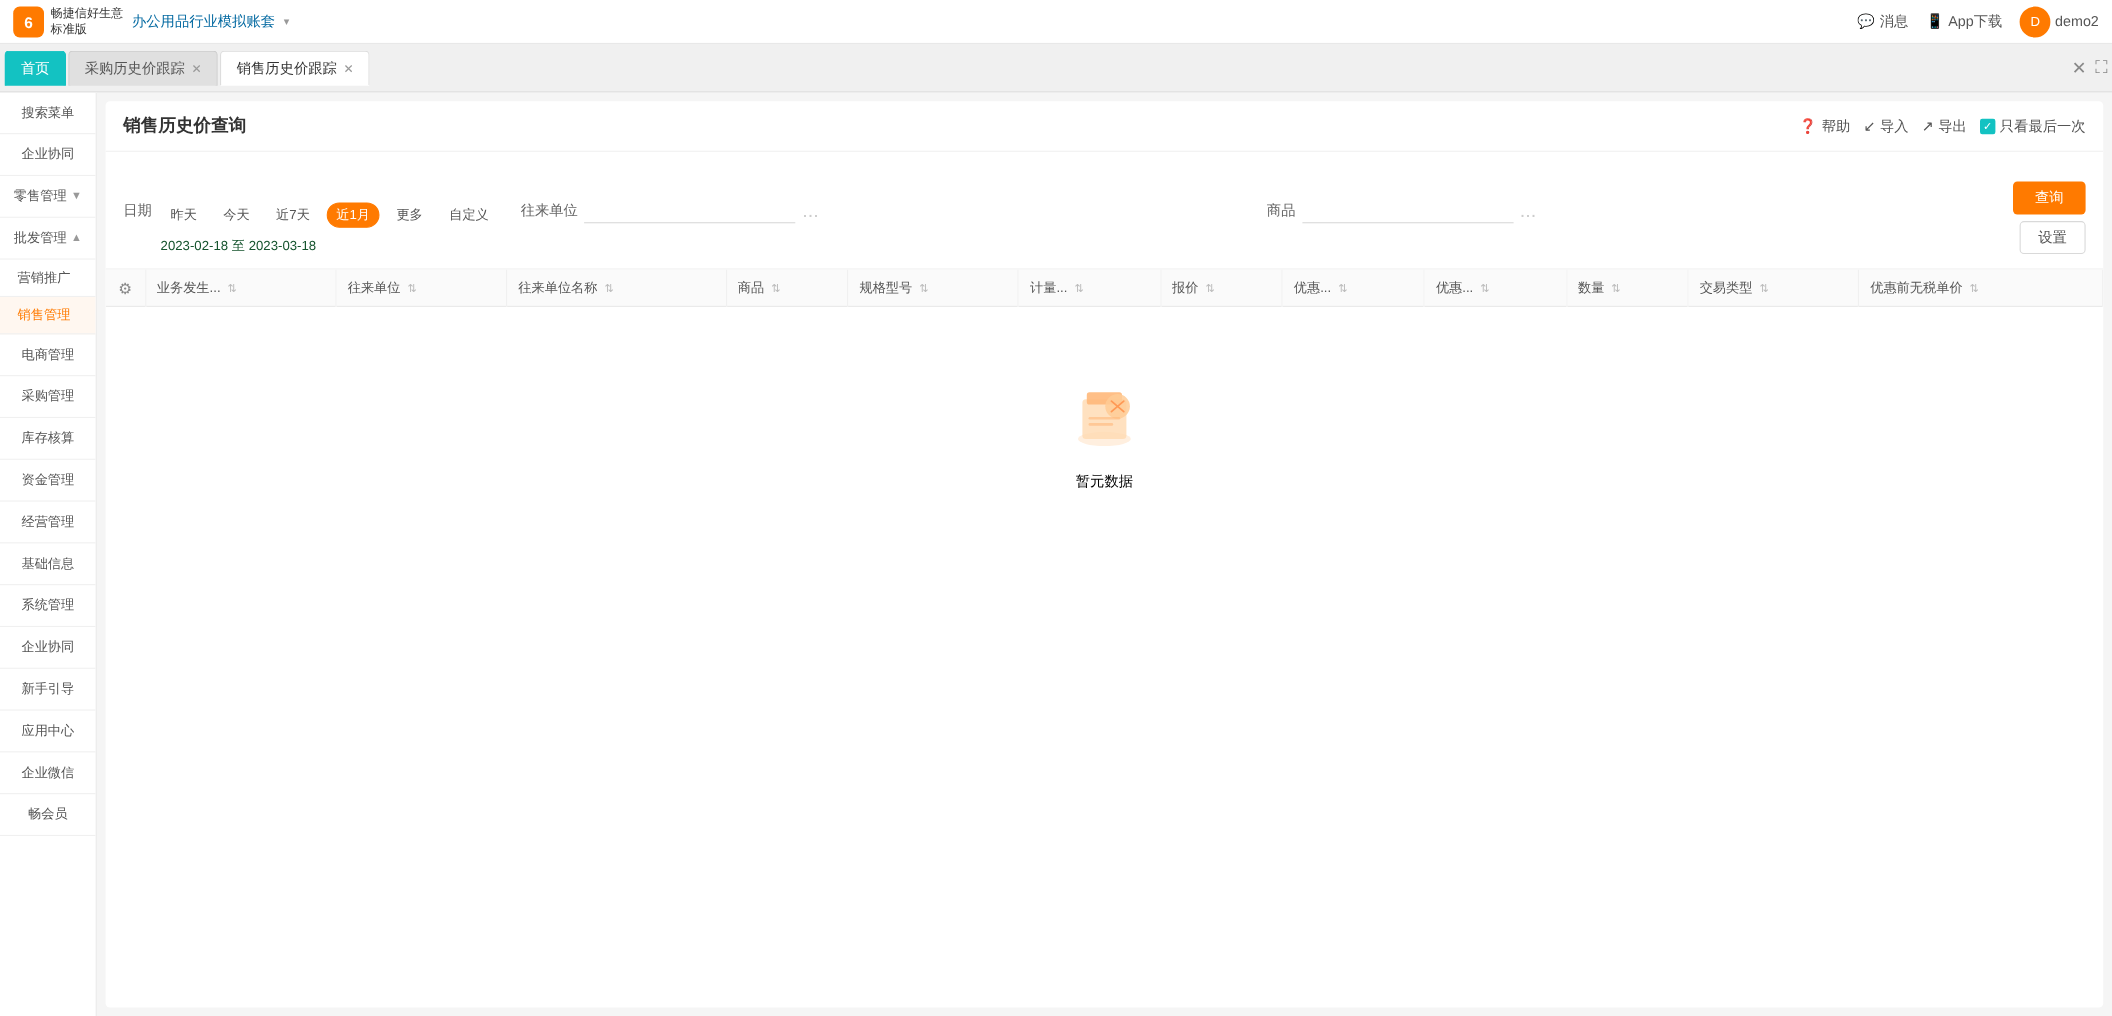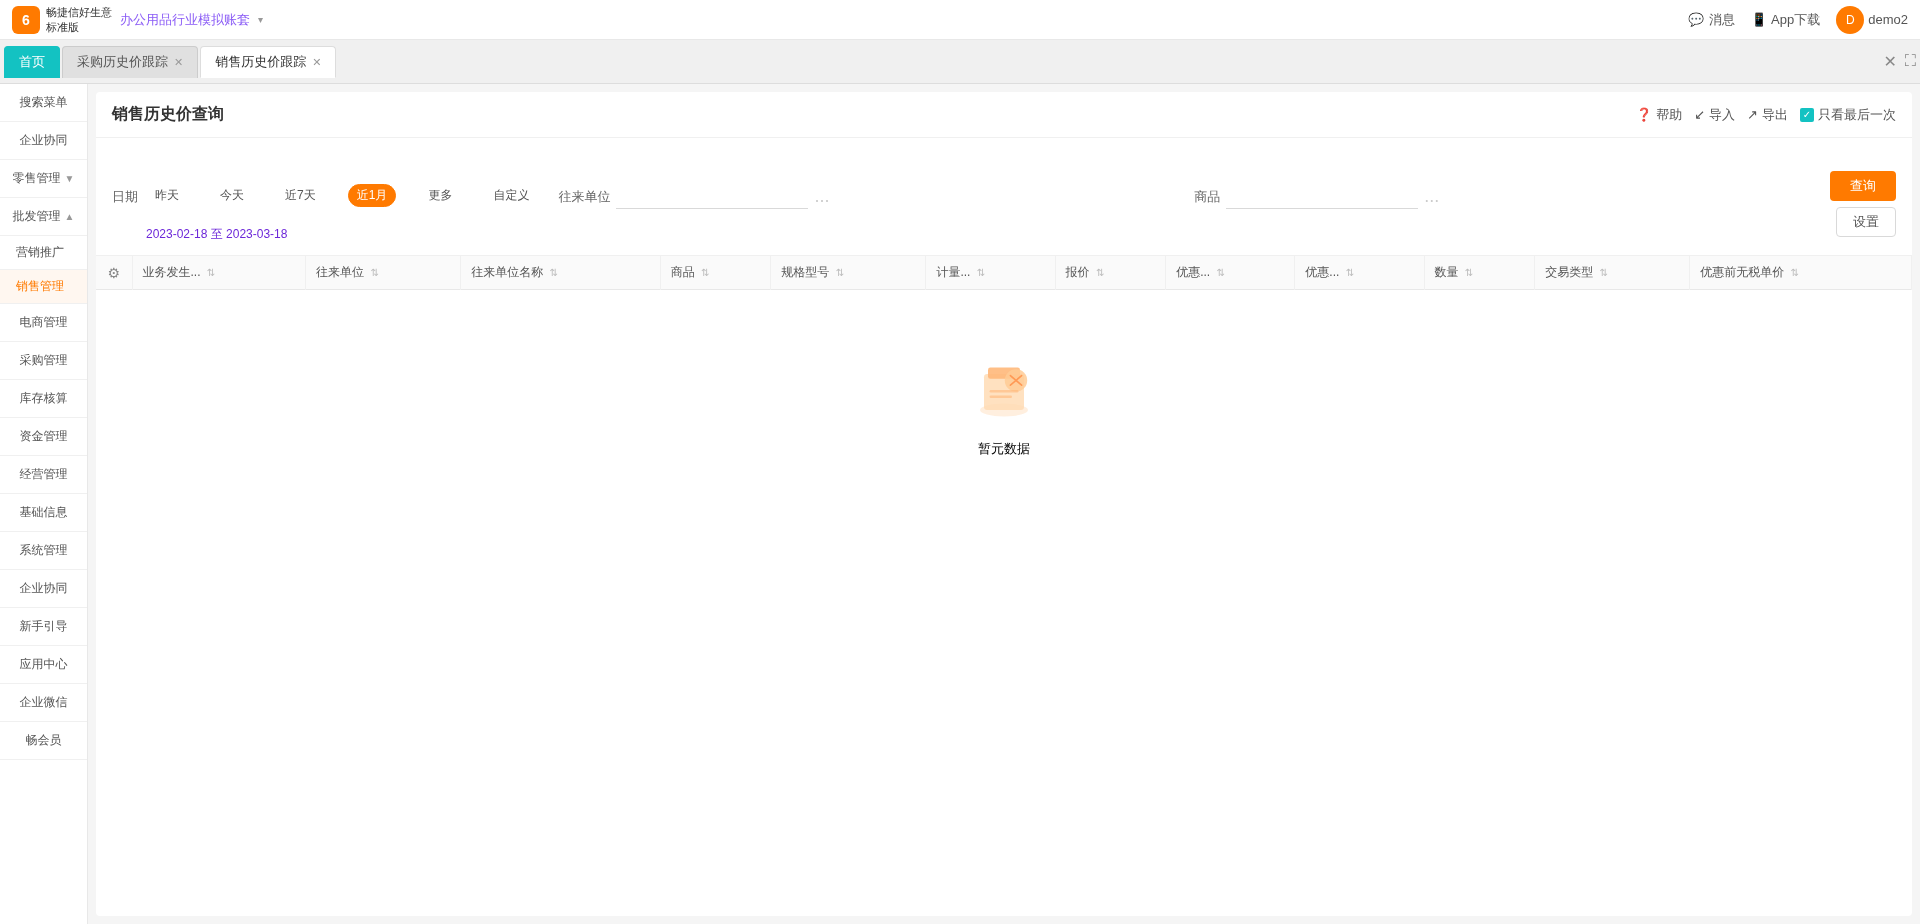--- a/index.html
+++ b/index.html
@@ -13,21 +13,21 @@
       align-items: center;
       padding: 0 12px;
       border-bottom: 1px solid #e8e8e8;
       justify-content: space-between;
       flex-shrink: 0;
     }
     .top-bar-left { display: flex; align-items: center; gap: 8px; }
     .logo-area { display: flex; align-items: center; gap: 6px; }
     .logo-icon { width: 28px; height: 28px; background: #ff7a00; border-radius: 6px; display: flex; align-items: center; justify-content: center; color: #fff; font-size: 14px; font-weight: bold; }
     .logo-text { font-size: 11px; color: #333; line-height: 1.3; }
-    .app-title { color: #8b5cf6; font-size: 13px; }
+    .app-title { color: #0369a1; font-size: 13px; }
     .dropdown-arrow { color: #999; font-size: 10px; }
     .top-bar-right { display: flex; align-items: center; gap: 16px; color: #555; font-size: 13px; }
     .top-bar-right .icon-btn { display: flex; align-items: center; gap: 4px; cursor: pointer; color: #555; }
 
     
     .tab-bar {
       height: 44px;
       background: #f0f0f0;
       display: flex;
       align-items: center;
@@ -126,24 +126,24 @@
       padding: 12px 16px;
       display: flex;
       align-items: center;
       gap: 20px;
       border-bottom: 1px solid #f0f0f0;
       flex-wrap: wrap;
     }
     .filter-group { display: flex; align-items: center; gap: 8px; }
     .filter-label { color: #666; font-size: 13px; white-space: nowrap; }
     .date-filters { display: flex; flex-direction: column; }
-    .date-buttons { display: flex; gap: 23px; align-items: center; margin-top: 34px; }
+    .date-buttons { display: flex; gap: 6px; align-items: center; margin-top: 34px; }
     .date-btn { padding: 2px 8px; font-size: 12px; cursor: pointer; color: #555; border: 1px solid transparent; border-radius: 3px; }
     .date-btn.active { background: #ff7a00; color: #fff; border-color: #ff7a00; border-radius: 12px; }
-    .date-range { font-size: 12px; color: #6d28d9; margin-top: 19px; }
+    .date-range { font-size: 12px; color: #14532d; margin-top: 8px; }
     .filter-input-group { display: flex; align-items: center; gap: 6px; flex: 1; min-width: 200px; }
     .filter-input { border: none; border-bottom: 1px solid #d9d9d9; padding: 4px 8px; font-size: 13px; color: #333; outline: none; min-width: 180px; background: transparent; }
     .filter-dots { color: #ccc; font-size: 18px; cursor: pointer; }
     .query-btn {
       background: #ff7a00;
       color: #fff;
       border: none;
       padding: 6px 20px;
       border-radius: 4px;
       cursor: pointer;

